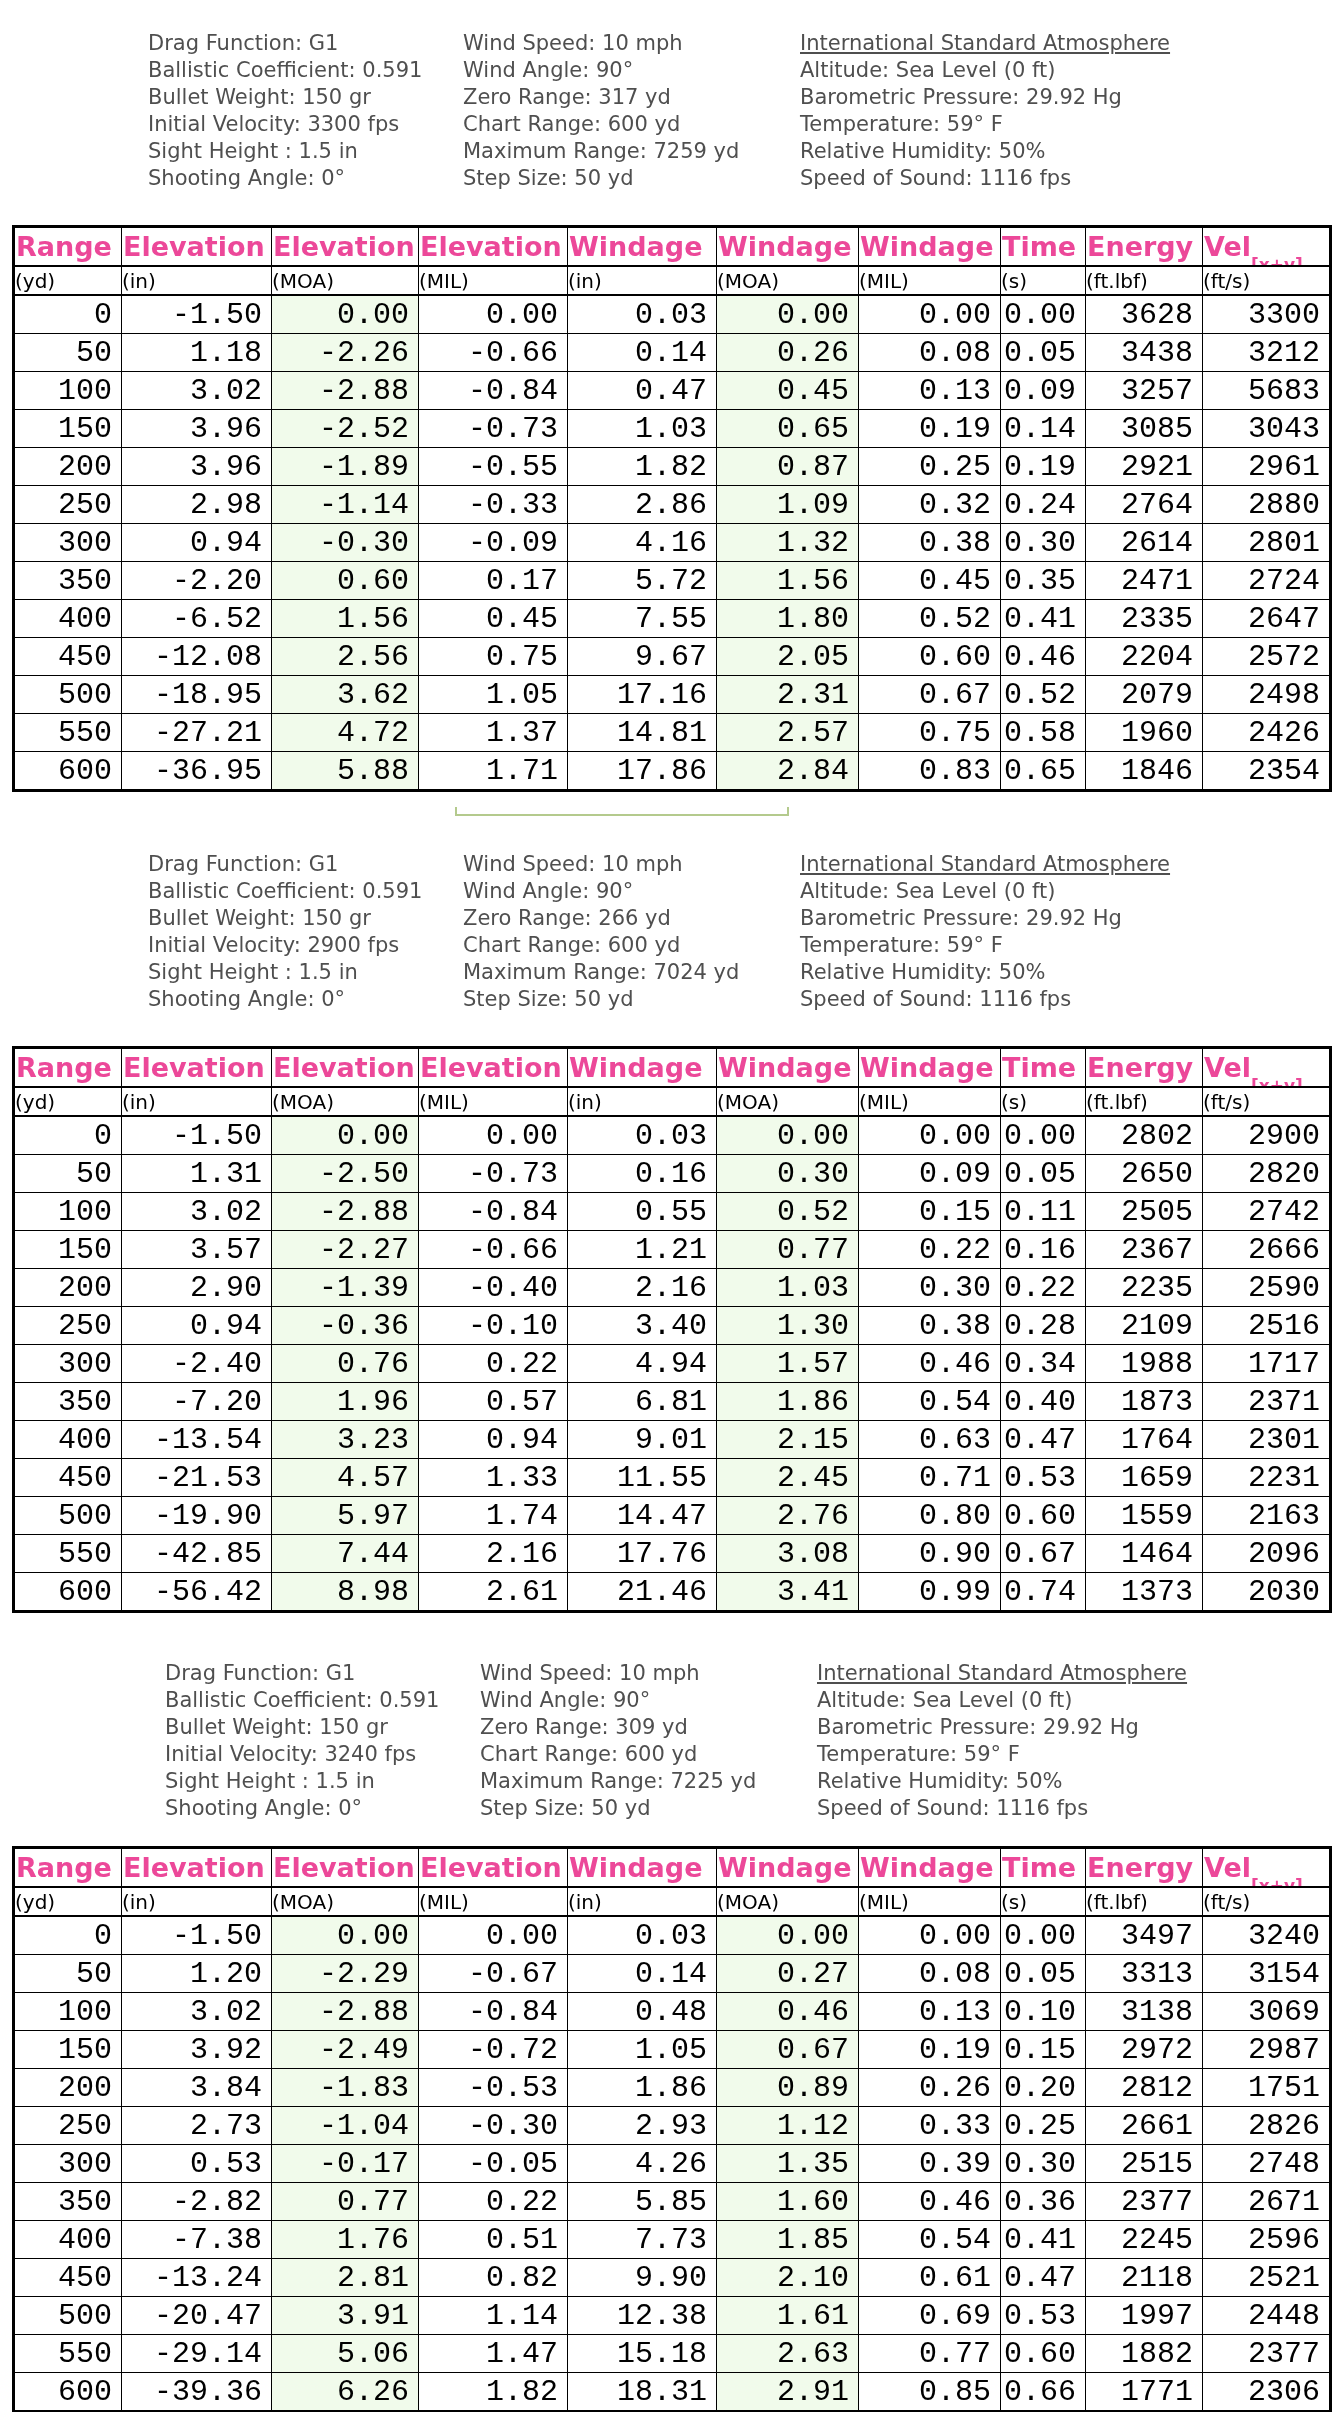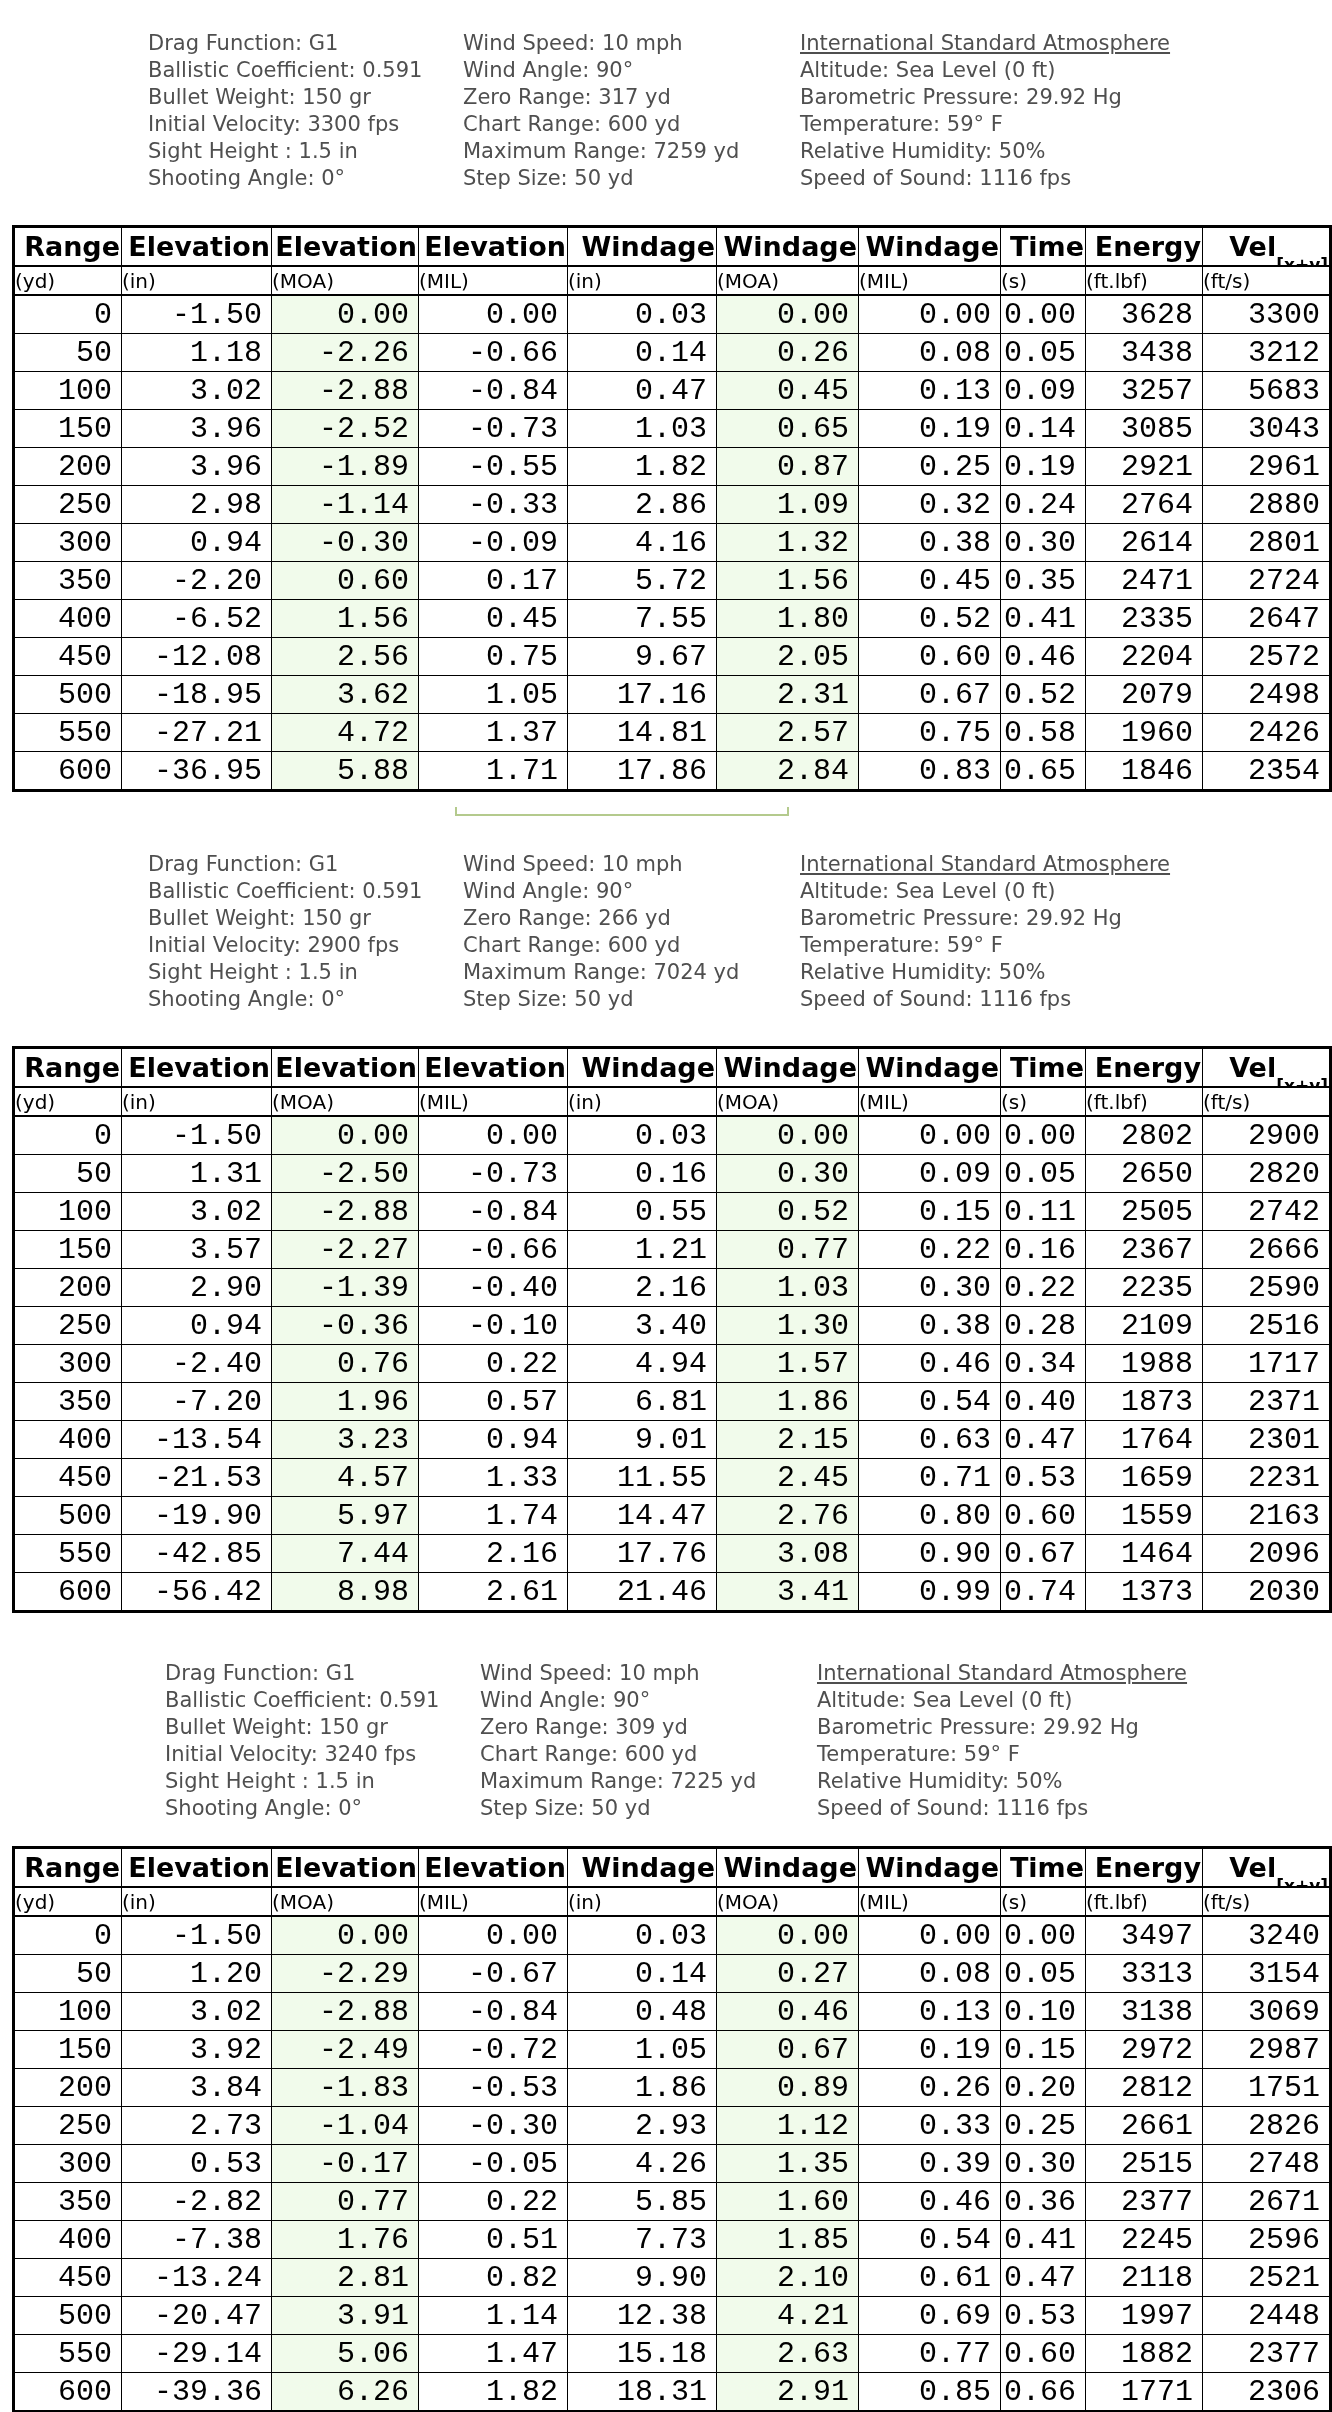--- a/index.html
+++ b/index.html
@@ -11,21 +11,21 @@
   .pcol-left  { margin-left:148px; width:315px; }
   .pcol-mid   { width:337px; }
   .pcol-right { flex:1; }
   .s3 .pcol-left { margin-left:165px; }
   .s3 .params { margin-top:47px; margin-bottom:24px; }
   .atm-title { text-decoration:underline; }
 
   
   table.traj { border-collapse:collapse; table-layout:fixed; width:1317px; margin-left:12px; border:3px solid #000; background:#fff; }
   table.traj th, table.traj td { border:1px solid #000; overflow:hidden; white-space:nowrap; }
-  tr.hdr th { font-size:27px; font-weight:bold; color:#000000; height:37px; text-align:right; padding:0 1px; border-bottom:2px solid #000; }
+  tr.hdr th { font-size:27px; font-weight:bold; color:#ec4899; height:37px; text-align:left; padding:0 1px; border-bottom:2px solid #000; }
   tr.hdr sub { font-size:17px; vertical-align:baseline; position:relative; top:15px; }
   tr.units th { font-size:20px; font-weight:normal; color:#000; height:27px; text-align:left; padding:0; border-bottom:2px solid #000; }
   tbody td { font-family:"Liberation Mono","DejaVu Sans Mono",monospace; font-size:30px; color:#000; height:37px; text-align:right; padding:0 9px 0 0; border-top:2px solid #000; }
   td.moa { background:#f1fbeb; }
 
   
   .bracket { margin:15px 0 35px 455px; width:330px; height:7px; border:2px solid #b4ca8d; border-top:none; }
 </style>
 </head>
 <body>
@@ -675,21 +675,21 @@
               <td>0.47</td>
               <td>2118</td>
               <td>2521</td>
             </tr>
             <tr>
               <td>500</td>
               <td>-20.47</td>
               <td class="moa">3.91</td>
               <td>1.14</td>
               <td>12.38</td>
-              <td class="moa">4.21</td>
+              <td class="moa">1.61</td>
               <td>0.69</td>
               <td>0.53</td>
               <td>1997</td>
               <td>2448</td>
             </tr>
             <tr>
               <td>550</td>
               <td>-29.14</td>
               <td class="moa">5.06</td>
               <td>1.47</td>

